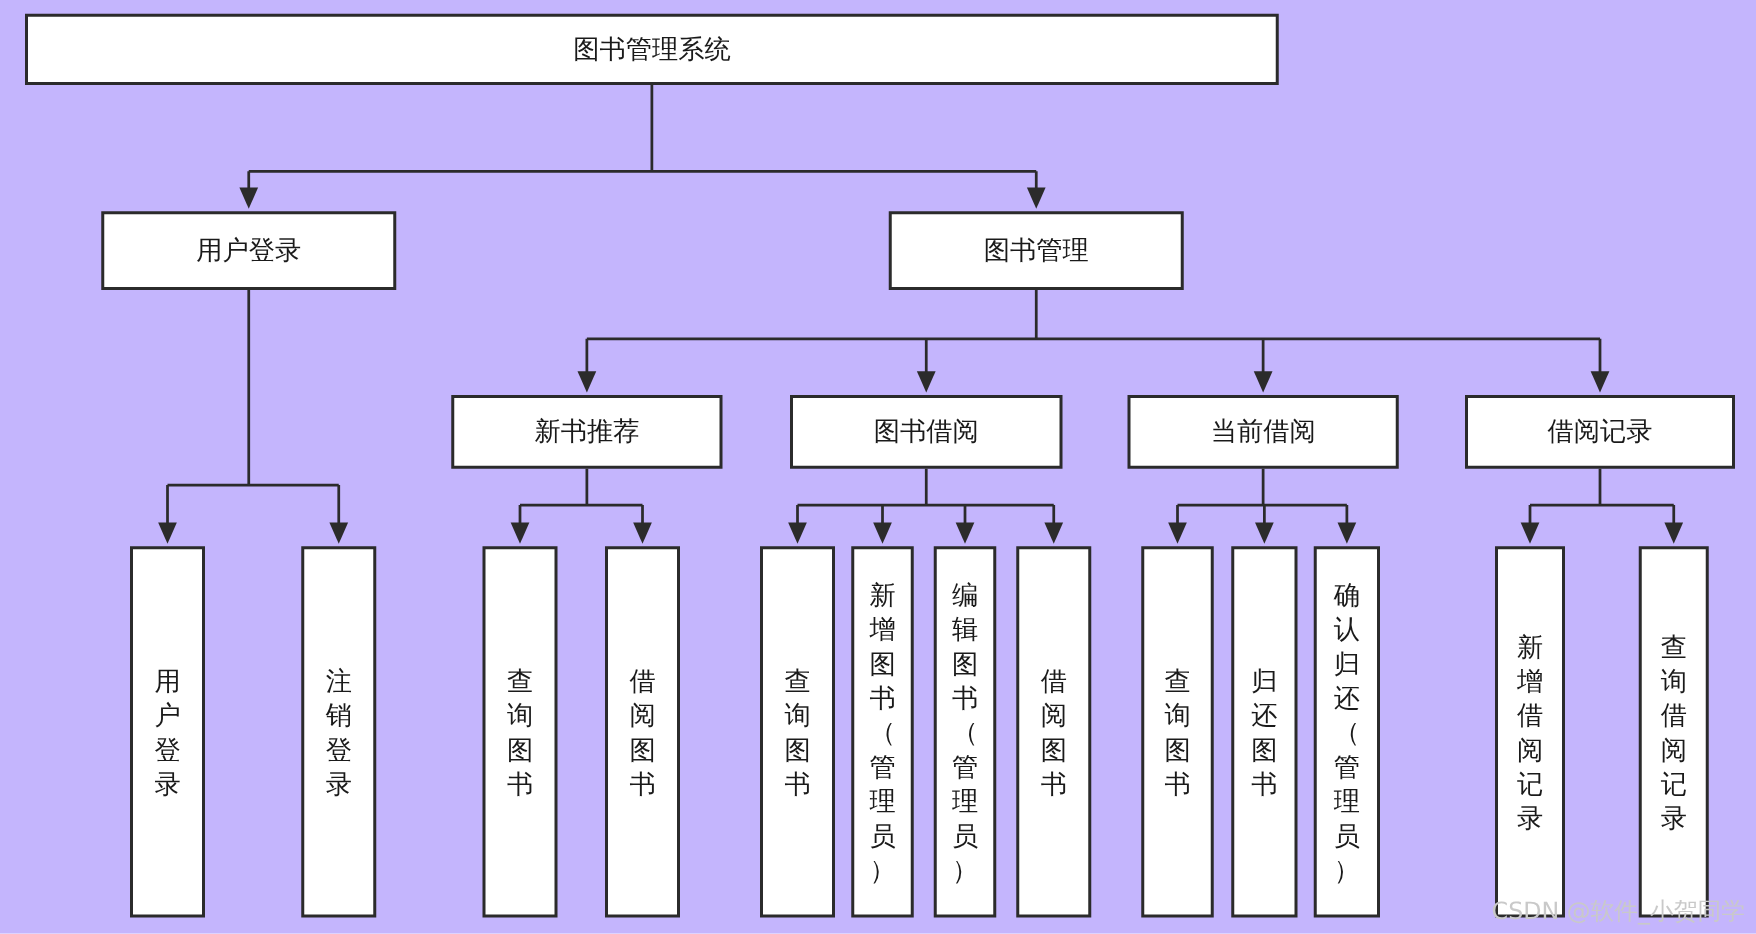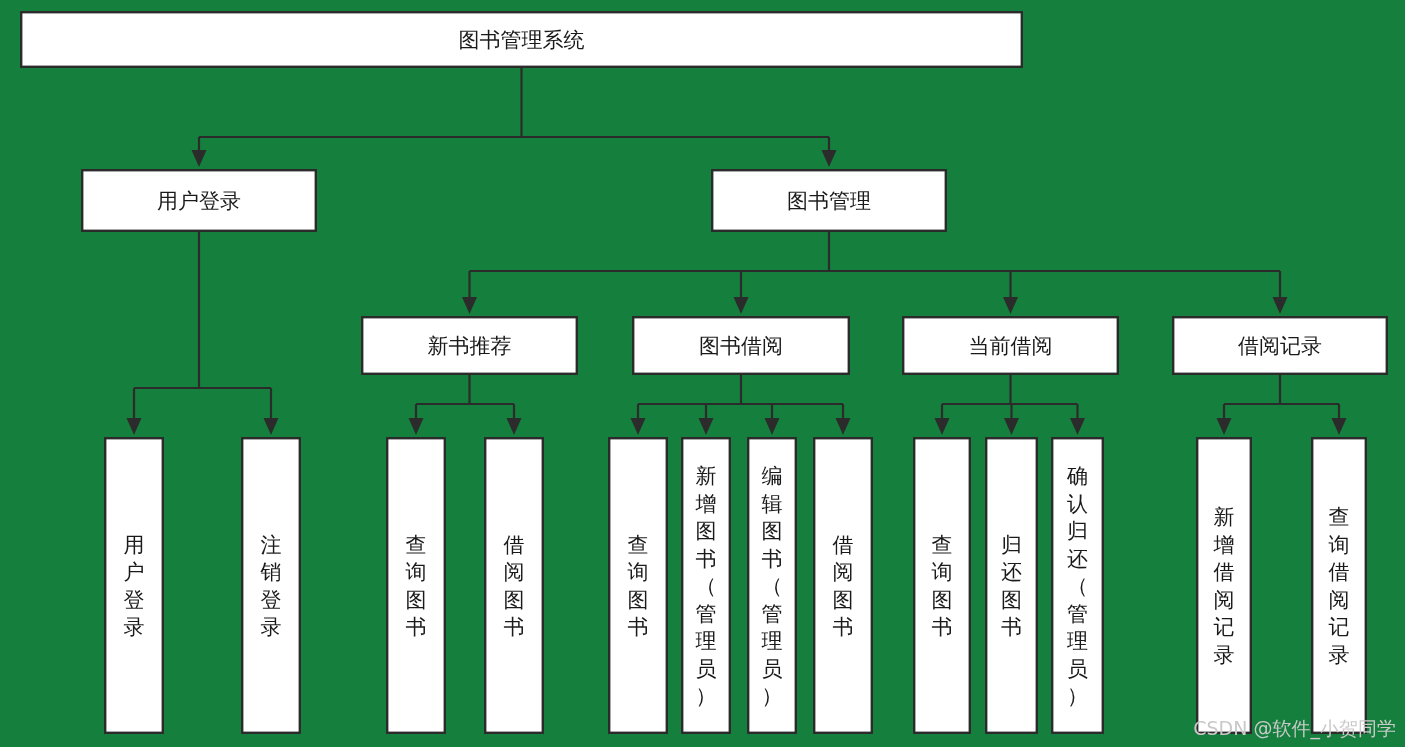--- a/index.html
+++ b/index.html
@@ -11,21 +11,21 @@
   body {
     width: 1405px;
     height: 747px;
     font-family: "DejaVu Sans", "Liberation Sans", sans-serif;
     overflow: hidden;
   }
   #diagram-root {
     position: relative;
     width: 1405px;
     height: 747px;
-    background: #15803d;
+    background: #c4b5fd;
   }
   svg.diagram-svg {
     position: absolute;
     left: 0;
     top: 0;
     width: 1405px;
     height: 747px;
     display: block;
   }
   .node-box {

